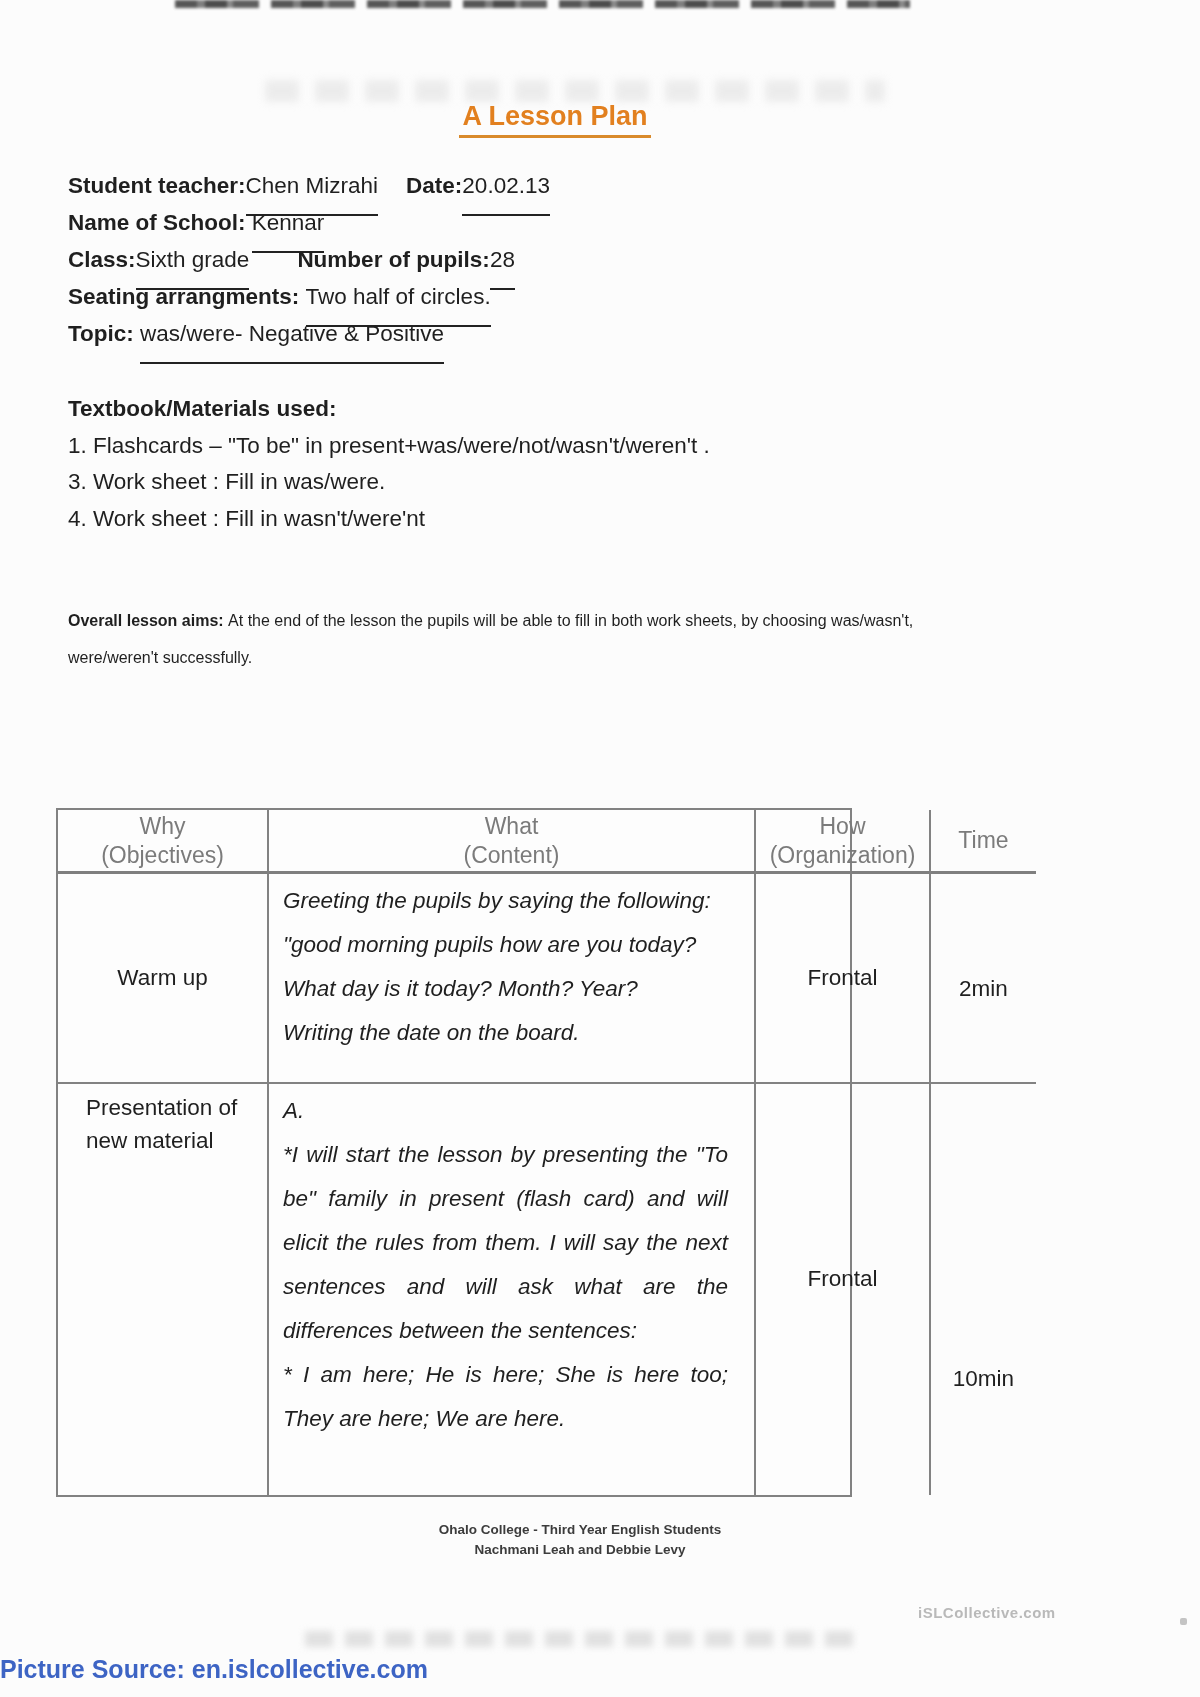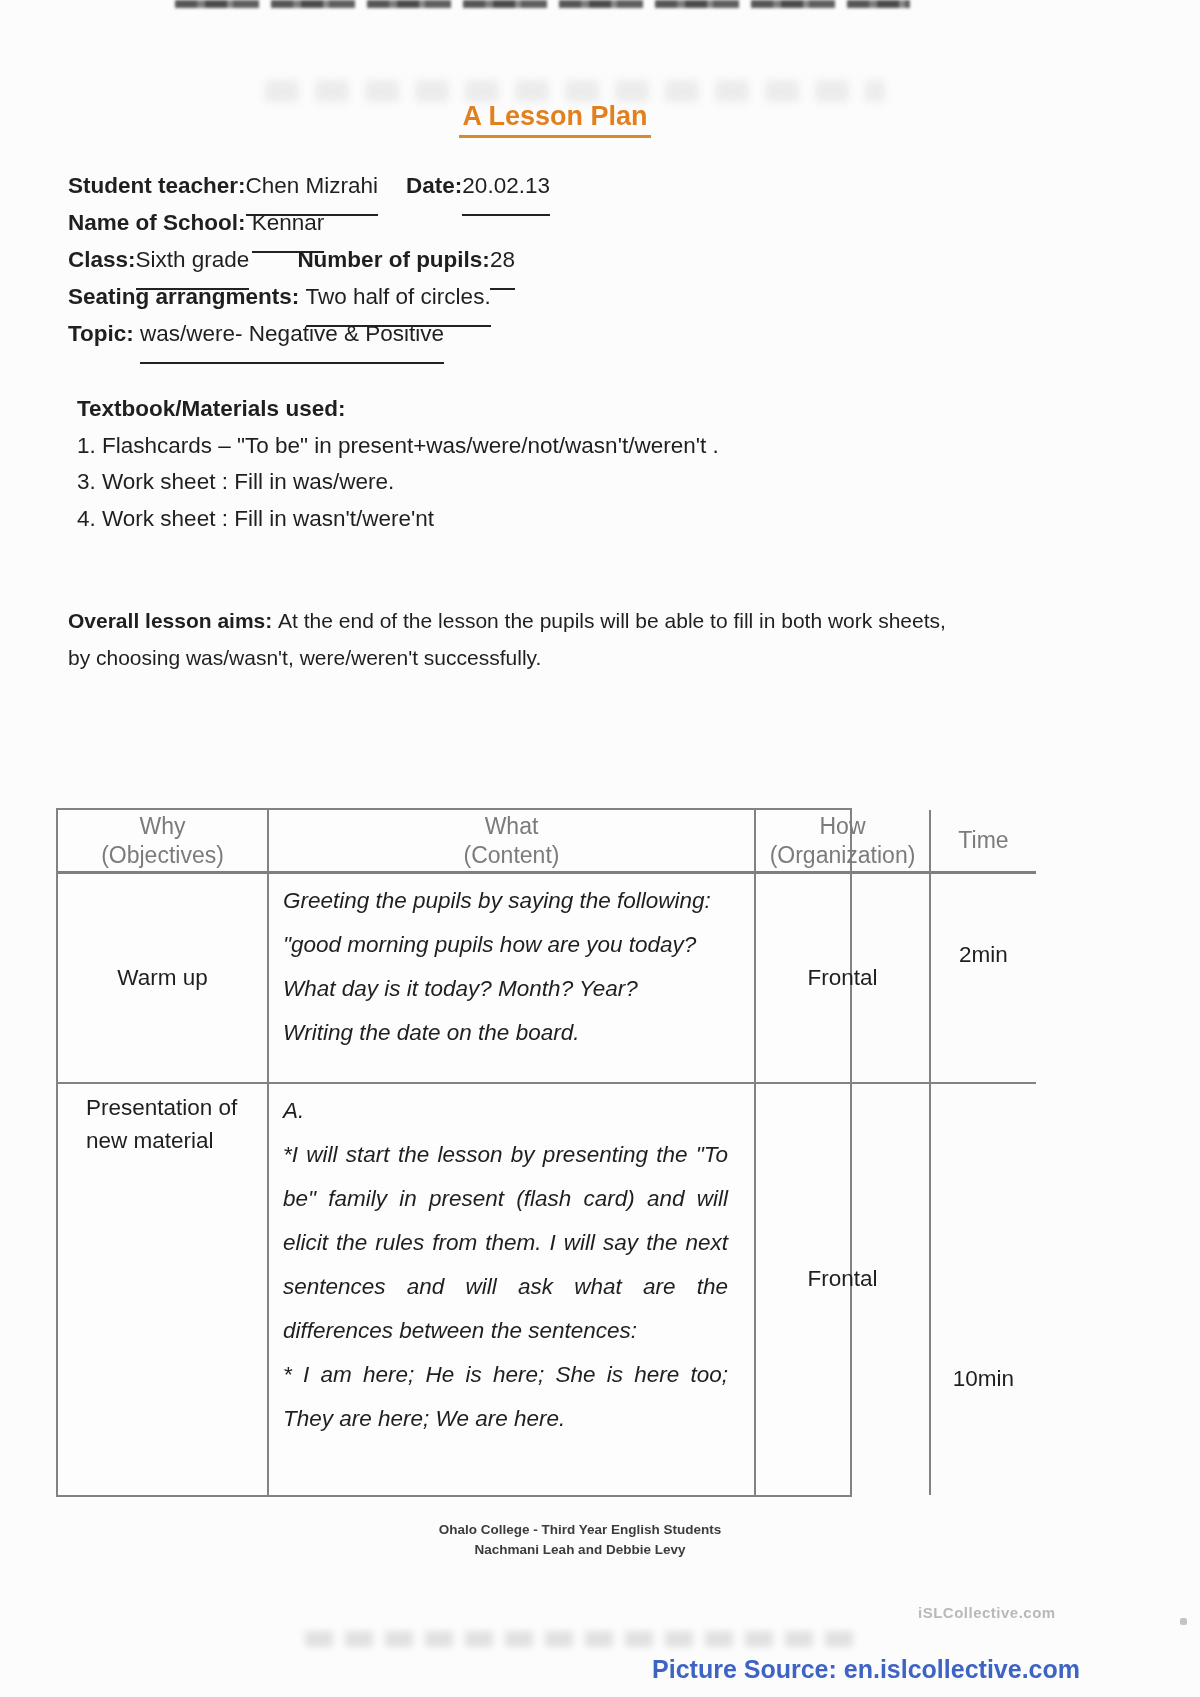--- a/index.html
+++ b/index.html
@@ -44,25 +44,25 @@
   
   .fields {
     position: absolute; left: 68px; top: 167px;
     font-size: 22.5px; font-weight: 700; line-height: 37px; white-space: nowrap;
   }
   .fields .val { font-weight: 400; border-bottom: 2px solid #222; padding-bottom: 16px; }
   .fields .gap-sm { margin-left: 28px; }
   .fields .gap-lg { margin-left: 48px; }
 
   
-  .materials { position: absolute; left: 68px; top: 391px; font-size: 22.5px; line-height: 36.5px; margin-left: 9px; }
+  .materials { position: absolute; left: 68px; top: 391px; font-size: 22.5px; line-height: 36.5px; }
   .materials .heading { font-weight: 700; }
 
   
-  .aims { position: absolute; left: 68px; top: 602px; width: 900px; font-size: 21px; line-height: 37px; }
+  .aims { position: absolute; left: 68px; top: 602px; width: 900px; font-size: 16px; line-height: 37px; }
   .aims .label { font-weight: 700; }
 
   
   .lesson-table {
     position: absolute; left: 56px; top: 808px;
     width: 796px;
     display: grid;
     grid-template-columns: 211px 487px 175px 105px;
     grid-template-rows: 64px 210px 411px;
     border: 2px solid #828282;
@@ -77,42 +77,42 @@
     color: #7b7b7b; font-size: 23px; line-height: 29px;
     display: flex; flex-direction: column; align-items: center; justify-content: center;
     text-align: center;
   }
   .c-center { display: flex; align-items: center; justify-content: center; text-align: right; }
   .what-cell { padding: 5px 26px 0 14px; line-height: 44px; font-style: italic; }
   .what-cell p { margin: 0; }
   .what-cell.justified p { text-align: justify; }
   .why-top { padding: 7px 8px 0 28px; line-height: 33px; }
   .pad-center { text-align: center; }
-  .time-1 { padding-top: 68px; }
+  .time-1 { padding-top: 102px; }
   .how-2 { padding-top: 182px; }
   .time-2 { padding-top: 282px; }
 
   
   .doc-footer {
     position: absolute; left: 0; top: 1520px; width: 1160px;
     text-align: center; font-size: 13.5px; font-weight: 600; color: #3c3c3c; line-height: 20px;
   }
 
   .watermark {
     position: absolute; left: 918px; top: 1604px;
     font-size: 15px; font-weight: 700; color: #b9b9b9; letter-spacing: .5px;
   }
   .watermark-dot {
     position: absolute; left: 1180px; top: 1618px; width: 7px; height: 7px;
     background: #c4c4c4; border-radius: 2px;
   }
 
   .source-line {
     position: absolute; left: 0; top: 1655px; width: 1080px;
-    text-align: right; font-size: 25px; font-weight: 700; color: #3d64c4;
+    text-align: left; font-size: 25px; font-weight: 700; color: #3d64c4;
   }
 </style>
 </head>
 <body>
 
 <div id="canvas">
 
   <div class="top-artifact"></div>
   <div class="ghost-top"></div>
 

